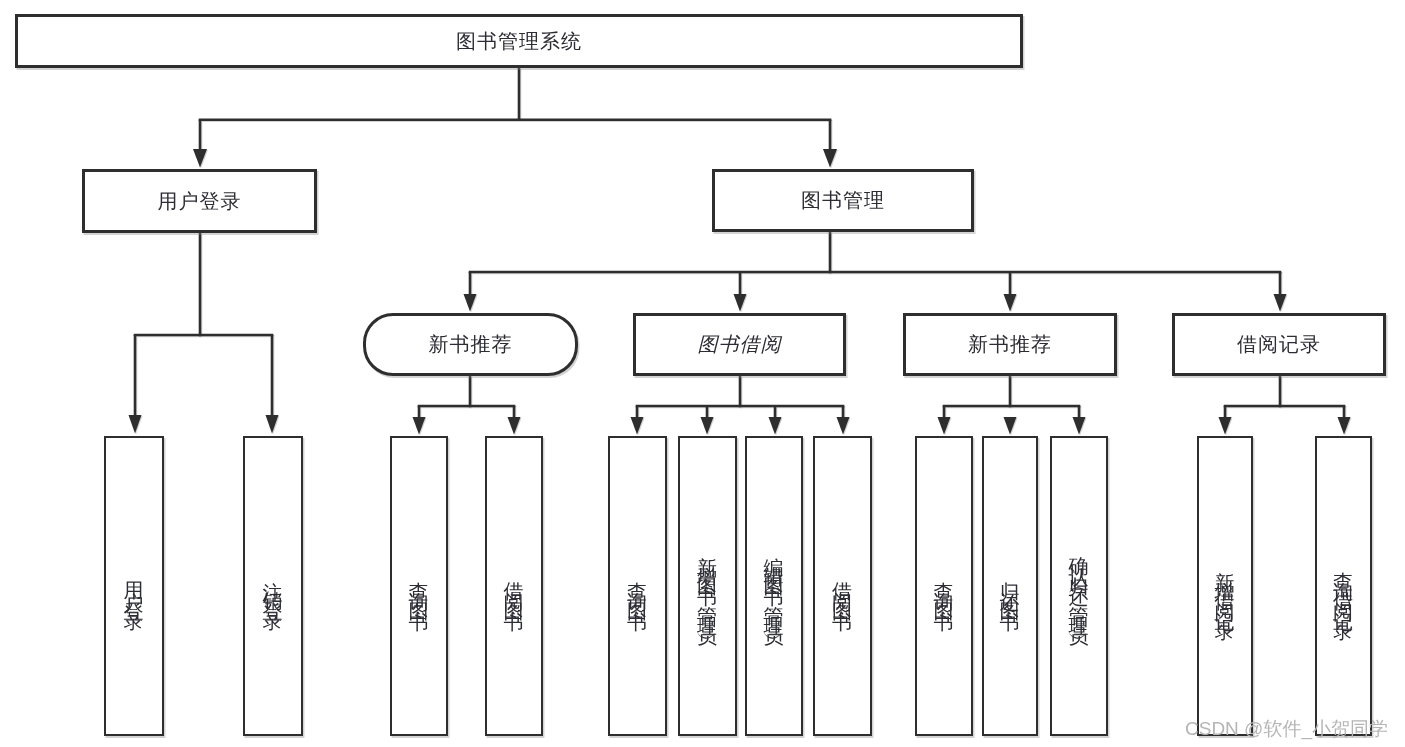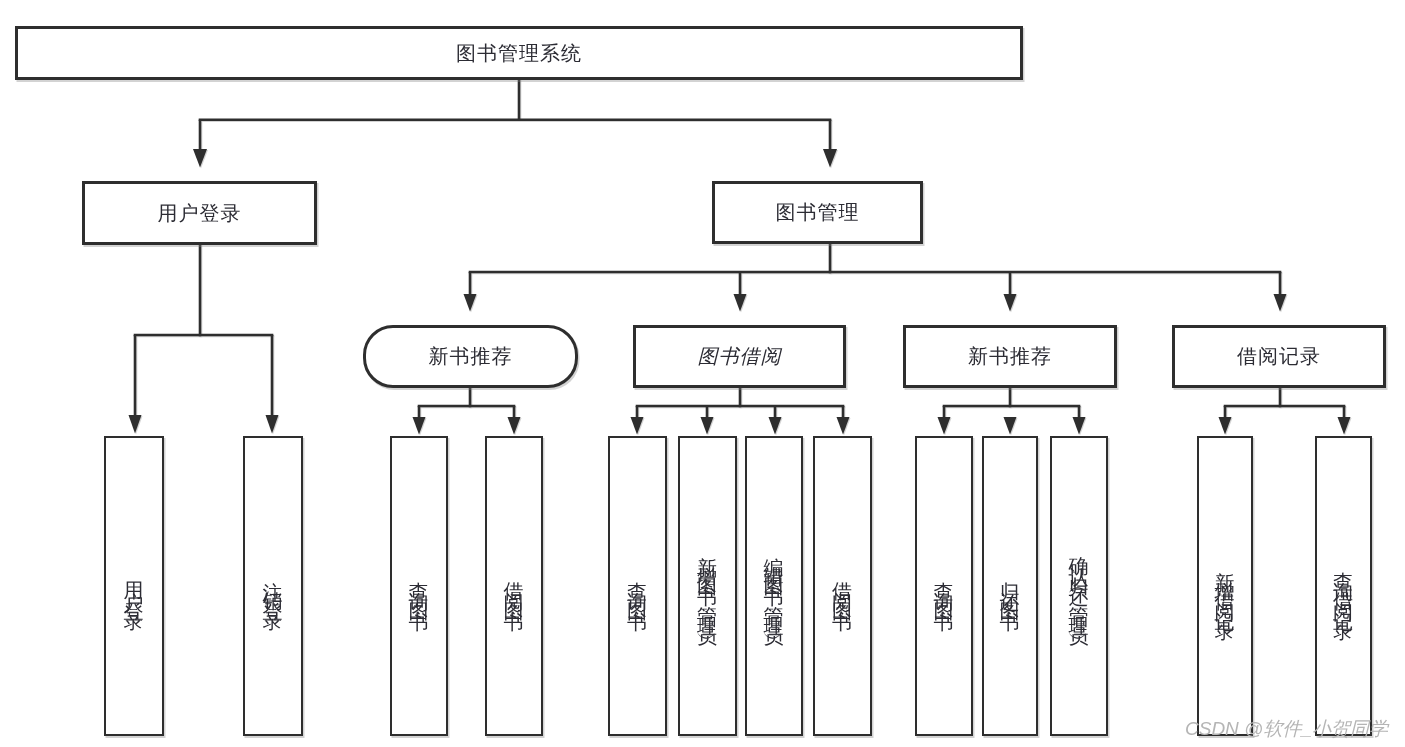--- a/index.html
+++ b/index.html
@@ -25,24 +25,24 @@
     position: absolute;
     box-sizing: border-box;
     border: 3px solid #2e2e2e;
     background: #ffffff;
     display: flex;
     align-items: center;
     justify-content: center;
     color: #2c2c34;
     box-shadow: 1.5px 2px 0 rgba(130,130,130,0.35);
   }
-  .h-node { font-size: 20px; letter-spacing: 1px; margin-top: 12px; }
+  .h-node { font-size: 20px; letter-spacing: 1px; }
   .root-node    { left: 15px;  top: 14px;  width: 1008px; height: 54px; }
   .l2-user      { left: 82px;  top: 169px; width: 235px;  height: 64px; }
-  .l2-book      { left: 712px; top: 169px; width: 211px;  height: 63px; }
+  .l2-book      { left: 712px; top: 169px; width: 262px;  height: 63px; }
   .l3-newbook   { left: 363px; top: 313px; width: 215px;  height: 63px; border-radius: 30px; }
   .l3-borrow    { left: 633px; top: 313px; width: 213px;  height: 63px; font-style: italic; }
   .l3-current   { left: 903px; top: 313px; width: 214px;  height: 63px; }
   .l3-records   { left: 1172px;top: 313px; width: 214px;  height: 63px; }
 
   .leaf {
     top: 436px;
     height: 300px;
     border-width: 2.5px;
   }
@@ -68,21 +68,20 @@
   .leaf-12 { left: 1197px; width: 56px; }
   .leaf-13 { left: 1315px; width: 57px; }
 
   .watermark {
     position: absolute;
     left: 1185px;
     top: 716px;
     font-size: 19px;
     color: #b5b5b5;
     white-space: nowrap;
-    font-style: italic;
   }
 </style>
 </head>
 <body>
 
 <div class="canvas">
 
   <svg class="connectors" viewBox="0 0 1405 747" xmlns="http://www.w3.org/2000/svg">
     <g stroke="#2e2e2e" stroke-width="2.6" fill="none">
 

